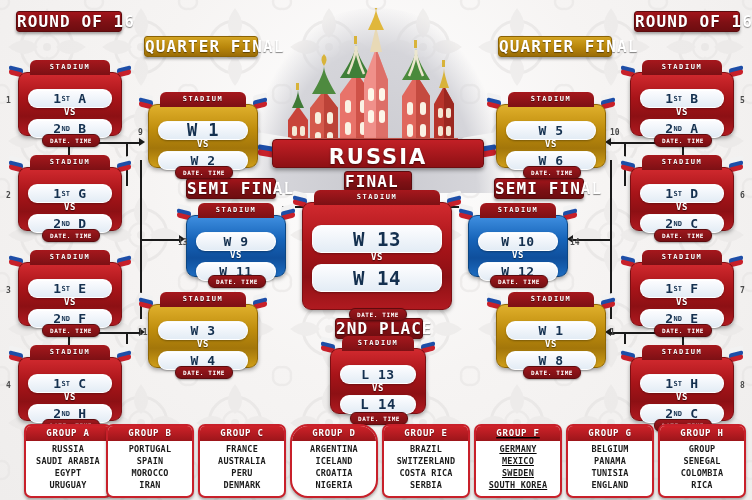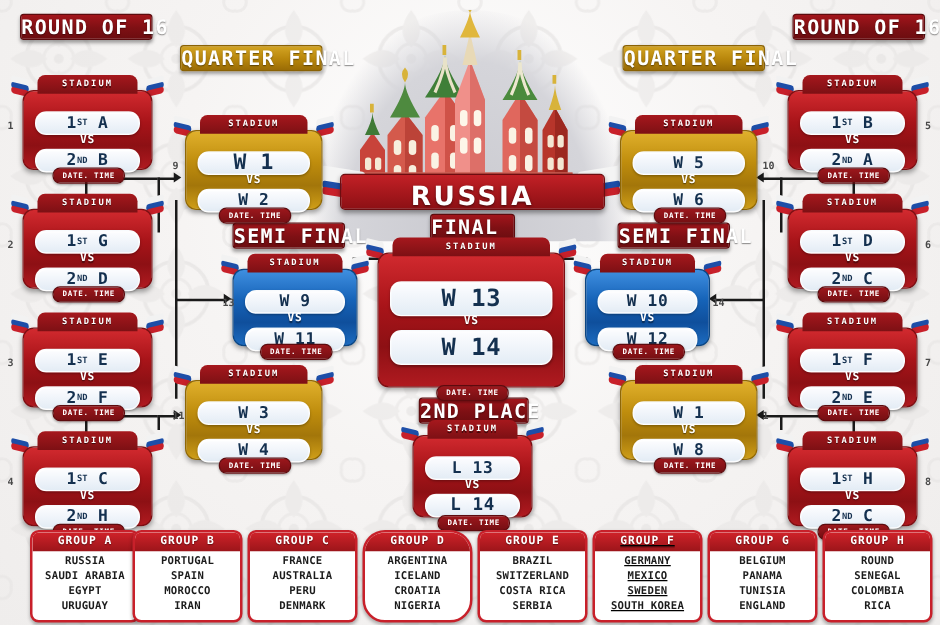--- a/index.html
+++ b/index.html
@@ -632,21 +632,21 @@
         <div class="grp-t">
           <div>BELGIUM</div>
           <div>PANAMA</div>
           <div>TUNISIA</div>
           <div>ENGLAND</div>
         </div>
       </div>
       <div class="grp" style="left:658px;">
         <div class="grp-h">GROUP H</div>
         <div class="grp-t">
-          <div>ROUND</div>
+          <div>GROUP</div>
           <div>SENEGAL</div>
           <div>COLOMBIA</div>
           <div>RICA</div>
         </div>
       </div>
     </div>
 
 </div>
 
 </body></html>

